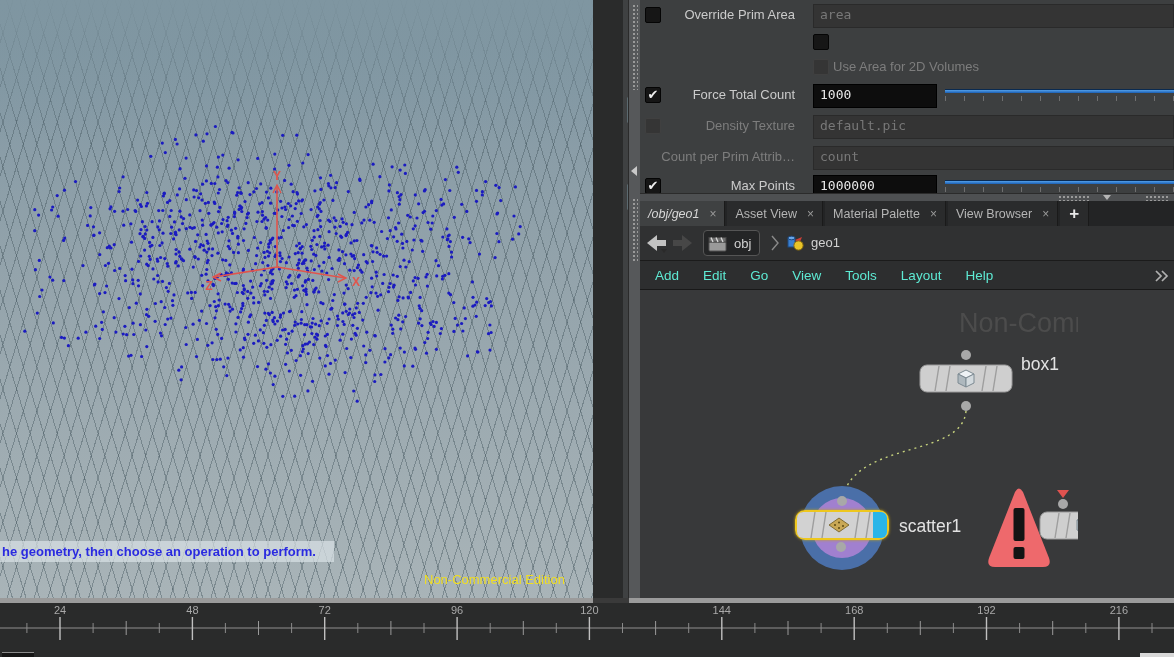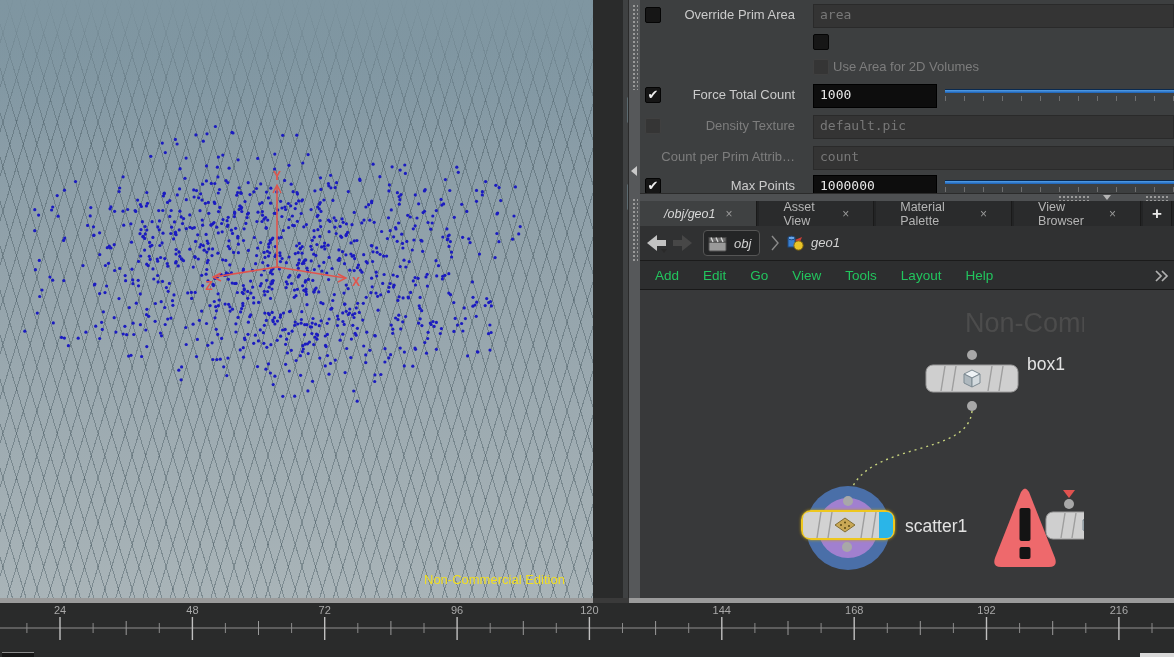--- a/index.html
+++ b/index.html
@@ -59,40 +59,40 @@
   .pfield.num{width:124px;}
   .pslider{position:absolute;left:305px;top:5px;width:229px;height:12px;}
   .pslider .line{height:3px;background:linear-gradient(180deg,#54a0ea,#1a5fb4);
                  border-top:1px solid #0a2a50;}
   .pslider .ticks{height:5px;margin-top:3px;
      background:repeating-linear-gradient(90deg,#6f6f6f 0 1px, transparent 1px 19px);}
   
   #network{position:absolute;left:0;top:201px;width:534px;height:399px;background:#38393a;}
   #tabbar{position:absolute;left:0;top:0;width:534px;height:25px;background:#232425;display:flex;}
   .tab{height:25px;display:flex;align-items:center;background:#2a2b2c;color:#b5b5b5;
-       font-size:12.5px;padding:0 24px;margin-right:2px;border-right:1px solid #1a1a1a;}
+       font-size:12.5px;padding:0 8px;margin-right:2px;border-right:1px solid #1a1a1a;}
   .tab.active{background:#3f4142;color:#d8d8d8;font-style:italic;}
   .tab .x{margin-left:10px;color:#9a9a9a;font-size:12px;font-style:normal;}
   .tab.add{color:#e8e8e8;font-size:17px;font-weight:bold;padding:0 9px;}
-  #pathbar{position:absolute;left:0;top:25px;width:534px;height:34px;background:#303132;font-style:italic;}
+  #pathbar{position:absolute;left:0;top:25px;width:534px;height:34px;background:#303132;}
   #backarrow,#fwdarrow{position:absolute;top:7px;}
   #pathchip{position:absolute;left:63px;top:4px;height:24px;border:1px solid #555;border-radius:4px;
             background:#242526;display:flex;align-items:center;padding:0 8px 0 4px;color:#d2d2d2;font-size:13px;}
   #pathchip svg{margin-right:6px;}
   #pathsep{position:absolute;left:130px;top:8px;}
   #geochip{position:absolute;left:146px;top:4px;height:24px;display:flex;align-items:center;
            color:#d2d2d2;font-size:13px;}
   #geochip svg{margin-right:5px;}
   #menubar{position:absolute;left:0;top:59px;width:534px;height:30px;background:#2d2e2f;
            border-top:1px solid #1b1b1b;border-bottom:1px solid #191919;box-sizing:border-box;
            display:flex;align-items:center;}
-  .menuitem{color:#22c55e;font-size:13.5px;margin-left:24px;}
+  .menuitem{color:#5eead4;font-size:13.5px;margin-left:24px;}
   .menuitem:first-child{margin-left:15px;}
   #menu-overflow{position:absolute;right:4px;top:6px;}
-  #canvas{position:absolute;left:12px;top:89px;width:432px;height:310px;overflow:hidden;background:#38393a;}
+  #canvas{position:absolute;left:6px;top:89px;width:432px;height:310px;overflow:hidden;background:#38393a;}
   #net-watermark{position:absolute;left:313px;top:18px;font-size:27px;color:#4c4c4c;white-space:nowrap;}
   .node{position:absolute;}
   .nlabel{position:absolute;font-size:17.5px;color:#e2e2e2;white-space:nowrap;}
   .ndot{position:absolute;width:10px;height:10px;border-radius:50%;background:#a8a8a8;}
   .ring{position:absolute;border-radius:50%;}
   #scatter-sel{position:absolute;border:2.5px solid #eec71e;border-radius:10px;
                box-shadow:0 0 3px #c9a511;}
   #warn-marker{position:absolute;width:0;height:0;border-top:8px solid #e0524f;
                border-left:6px solid transparent;border-right:6px solid transparent;}
   
@@ -1110,20 +1110,21 @@
         <circle cx="114.2" cy="317.7" r="1.6" fill="#1b1bc0"></circle>
         <circle cx="268.3" cy="313.3" r="1.6" fill="#1b1bc0"></circle>
         <circle cx="320.1" cy="220.5" r="1.6" fill="#1b1bc0"></circle>
         <circle cx="344.6" cy="304.2" r="1.6" fill="#1b1bc0"></circle>
         <path d="M277,267 L277,187 M277,267 L345,278 M277,267 L214,277" stroke="#e0554c" stroke-width="1.6" fill="none"></path>
         <path d="M273,193 L277,185 L281,193 M338,274 L346,278 L338,282 M221,273 L213,277 L221,281" stroke="#e0554c" stroke-width="1.4" fill="none"></path>
         <text x="277" y="180" fill="#e0554c" font-size="12" font-weight="bold" text-anchor="middle" font-family="Liberation Sans,sans-serif">Y</text>
         <text x="352" y="286" fill="#e0554c" font-size="12" font-weight="bold" text-anchor="start" font-family="Liberation Sans,sans-serif">X</text>
         <text x="209" y="290" fill="#e0554c" font-size="12" font-weight="bold" text-anchor="middle" font-family="Liberation Sans,sans-serif">Z</text>
       </svg>
+    <div id="hint1" class="hintline">he geometry, then choose an operation to perform.</div>
     <div id="vp-watermark">Non-Commercial Edition</div>
   </div>
 
   <div id="vtoolbar">
     <div class="ticon" style="top:-8px">
       <svg width="16" height="18">
           <rect x="1" y="8" width="14" height="8" fill="#6fae3e" stroke="#2c3a22"></rect>
           <rect x="3" y="10" width="10" height="4" fill="#cfe0b8"></rect>
         </svg>
       </div>

